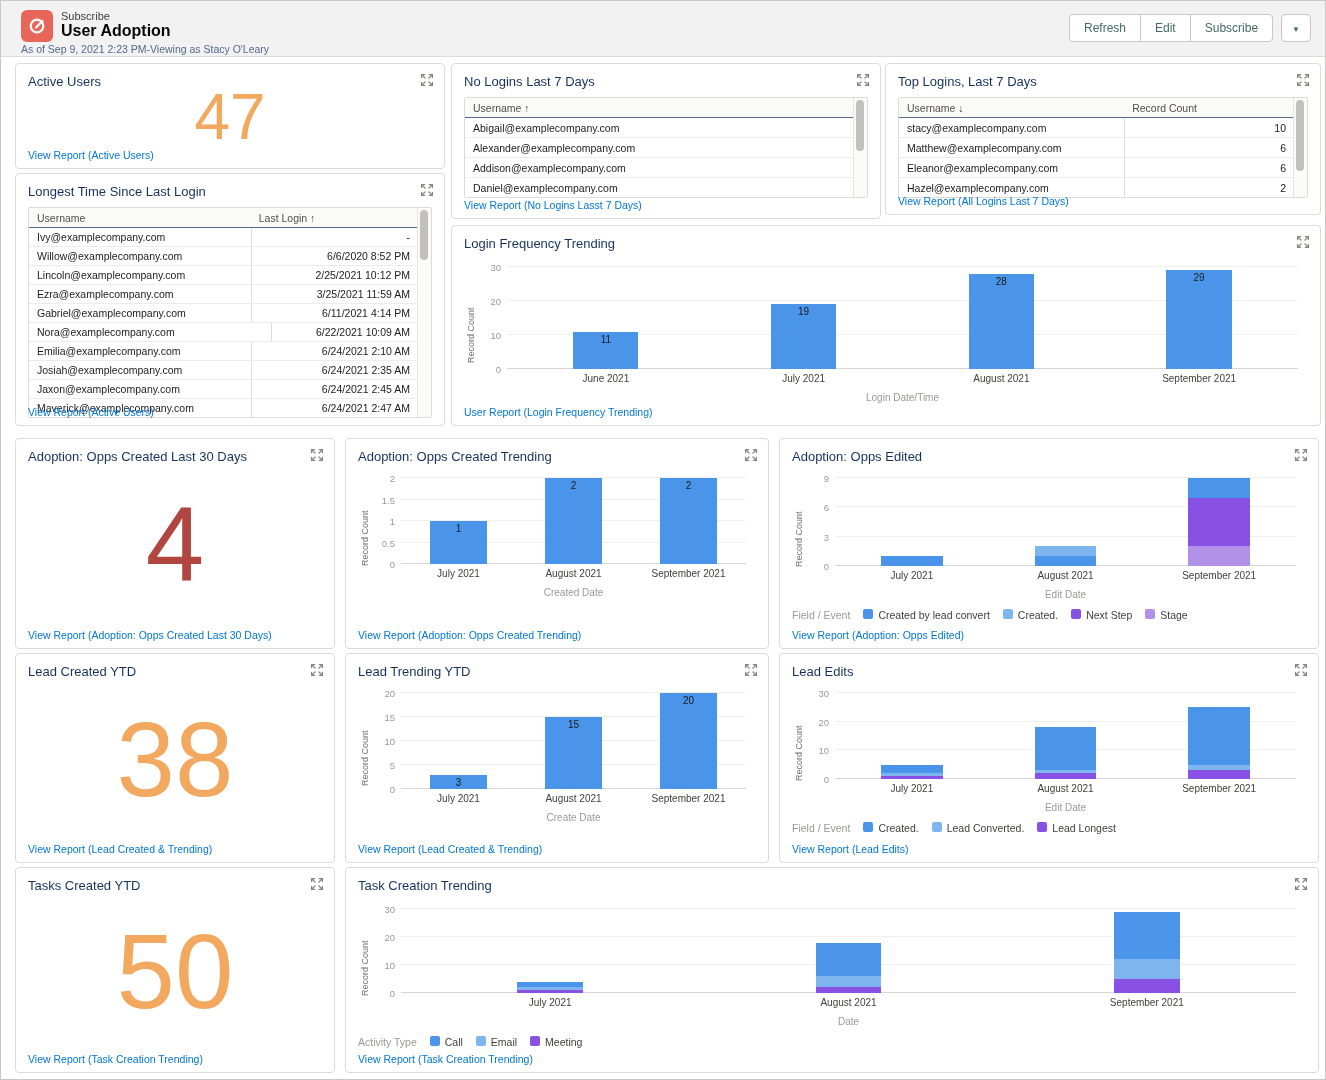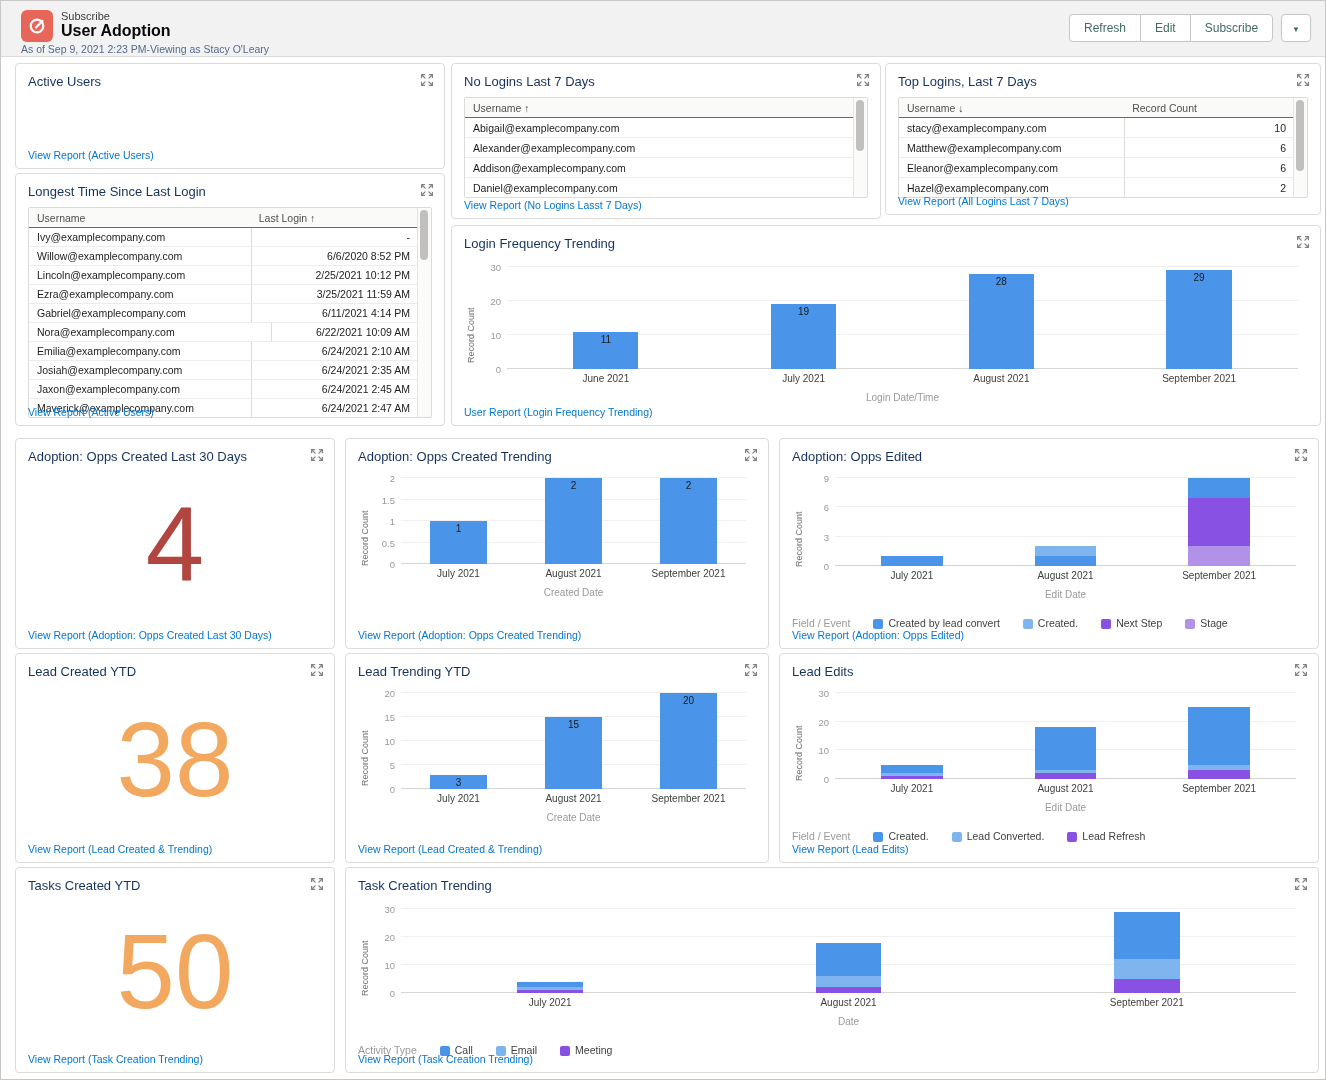--- a/index.html
+++ b/index.html
@@ -48,23 +48,23 @@
   .grid{position:absolute;left:0;right:0;height:0;border-top:1px solid #efefee;}
   .grid.axis{border-top-color:#d8d6d4;}
   .ytick{position:absolute;right:calc(100% + 6px);transform:translateY(50%);font-size:9.5px;color:#9b9997;}
   .bar{position:absolute;bottom:0;}
   .bar.stacked{display:flex;flex-direction:column-reverse;}
   .seg{width:100%;}
   .bval{position:absolute;top:2px;left:0;right:0;text-align:center;font-size:10px;color:#1b1b1b;}
   .xticks{display:flex;margin-top:4px;}
   .xtick{flex:1;text-align:center;font-size:10px;color:#3e3e3c;white-space:nowrap;}
   .xlab{text-align:center;font-size:10px;color:#9b9997;margin-top:8px;}
-  .legend{display:flex;align-items:center;gap:23px;font-size:10.5px;color:#3e3e3c;margin-top:17px;}
+  .legend{display:flex;align-items:center;gap:13px;font-size:10.5px;color:#3e3e3c;margin-top:9px;}
   .legend .llabel{color:#9b9997;}
-  .lit{display:flex;align-items:flex-end;gap:5px;}
+  .lit{display:flex;align-items:flex-start;gap:5px;}
   .sw{width:10px;height:10px;border-radius:2px;flex:none;}
 </style>
 </head>
 <body>
 
 <div id="root">
 
   <div id="hdr">
     <div class="dash-icon">
       <svg width="20" height="20" viewBox="0 0 20 20">
@@ -90,20 +90,21 @@
     <span class="expand"><svg width="14" height="14" viewBox="0 0 14 14" fill="none" stroke="#706e6b" stroke-width="1.3" stroke-linecap="round" stroke-linejoin="round">
           <path d="M1.6 4.6V1.6H4.6"></path>
           <path d="M9.4 1.6h3v3"></path>
           <path d="M12.4 9.4v3h-3"></path>
           <path d="M4.6 12.4h-3v-3"></path>
           <path d="M2 2l3.1 3.1"></path>
           <path d="M12 2L8.9 5.1"></path>
           <path d="M12 12L8.9 8.9"></path>
           <path d="M2 12l3.1-3.1"></path>
         </svg></span>
+    <div class="metric m-orange fs64">47</div>
     <a class="vlink">View Report (Active Users)</a>
   </div>
 
   <div class="card" style="left:14px;top:172px;width:430px;height:253px;">
     <div class="ctitle">Longest Time Since Last Login</div>
     <span class="expand"><svg width="14" height="14" viewBox="0 0 14 14" fill="none" stroke="#706e6b" stroke-width="1.3" stroke-linecap="round" stroke-linejoin="round">
           <path d="M1.6 4.6V1.6H4.6"></path>
           <path d="M9.4 1.6h3v3"></path>
           <path d="M12.4 9.4v3h-3"></path>
           <path d="M4.6 12.4h-3v-3"></path>
@@ -549,21 +550,21 @@
           <div class="lit">
             <div class="sw" style="background: rgb(74, 148, 233);"></div>
             <span>Created.</span>
           </div>
           <div class="lit">
             <div class="sw" style="background: rgb(127, 181, 238);"></div>
             <span>Lead Converted.</span>
           </div>
           <div class="lit">
             <div class="sw" style="background: rgb(137, 81, 227);"></div>
-            <span>Lead Refresh</span>
+            <span>Lead Longest</span>
           </div>
         </div>
       </div>
     <a class="vlink">View Report (Lead Edits)</a>
   </div>
 
   <div class="card" style="left:14px;top:866px;width:320px;height:206px;">
     <div class="ctitle">Tasks Created YTD</div>
     <span class="expand"><svg width="14" height="14" viewBox="0 0 14 14" fill="none" stroke="#706e6b" stroke-width="1.3" stroke-linecap="round" stroke-linejoin="round">
           <path d="M1.6 4.6V1.6H4.6"></path>

